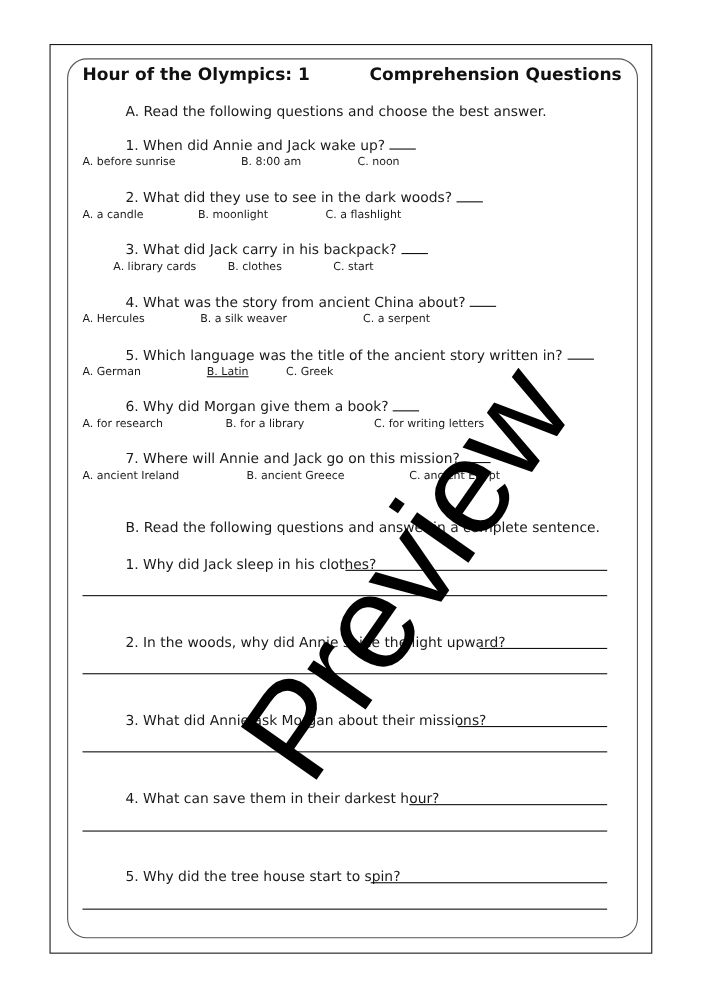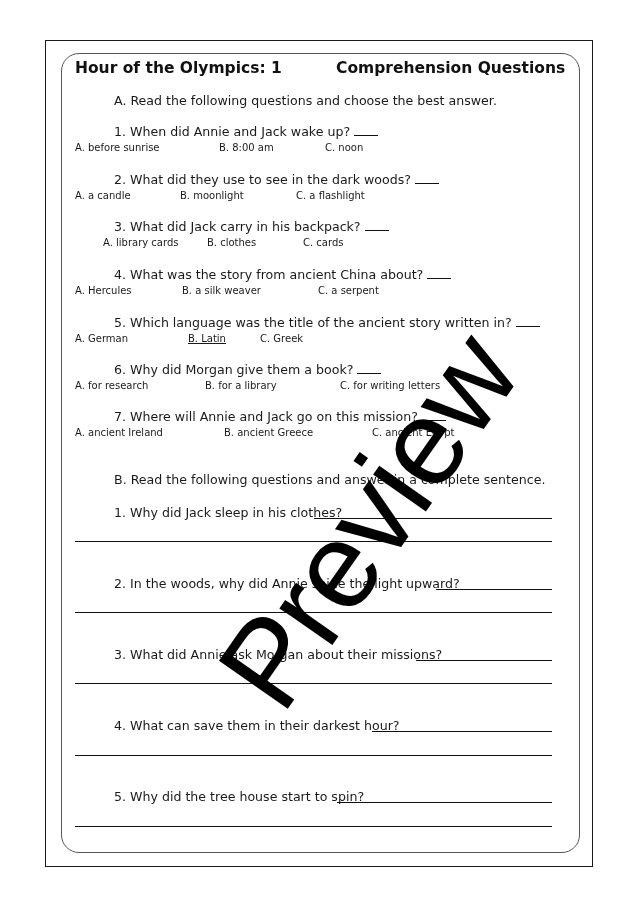--- a/index.html
+++ b/index.html
@@ -107,26 +107,26 @@
 <div class="opt" style="left:325px;top:140px;">C. noon</div>
 
 <div class="txt" style="top:172px;"><span>2. What did they use to see in the dark woods?</span><span class="blank"></span></div>
 <div class="opt" style="left:75px;top:188px;">A. a candle</div>
 <div class="opt" style="left:180px;top:188px;">B. moonlight</div>
 <div class="opt" style="left:296px;top:188px;">C. a flashlight</div>
 
 <div class="txt" style="top:219px;"><span>3. What did Jack carry in his backpack?</span><span class="blank"></span></div>
 <div class="opt" style="left:75px;top:235px;margin-left:28px;">A. library cards</div>
 <div class="opt" style="left:207px;top:235px;">B. clothes</div>
-<div class="opt" style="left:303px;top:235px;">C. cards</div>
+<div class="opt" style="left:303px;top:235px;">C. start</div>
 
 <div class="txt" style="top:267px;"><span>4. What was the story from ancient China about?</span><span class="blank"></span></div>
 <div class="opt" style="left:75px;top:283px;">A. Hercules</div>
 <div class="opt" style="left:182px;top:283px;">B. a silk weaver</div>
-<div class="opt" style="left:318px;top:283px;">C. a serpent</div>
+<div class="opt" style="left:330px;top:283px;">C. a serpent</div>
 
 <div class="txt" style="top:315px;"><span>5. Which language was the title of the ancient story written in?</span><span class="blank"></span></div>
 <div class="opt" style="left:75px;top:331px;">A. German</div>
 <div class="opt" style="left:188px;top:331px;text-decoration:underline;">B. Latin</div>
 <div class="opt" style="left:260px;top:331px;">C. Greek</div>
 
 <div class="txt" style="top:362px;"><span>6. Why did Morgan give them a book?</span><span class="blank"></span></div>
 <div class="opt" style="left:75px;top:378px;">A. for research</div>
 <div class="opt" style="left:205px;top:378px;">B. for a library</div>
 <div class="opt" style="left:340px;top:378px;">C. for writing letters</div>

